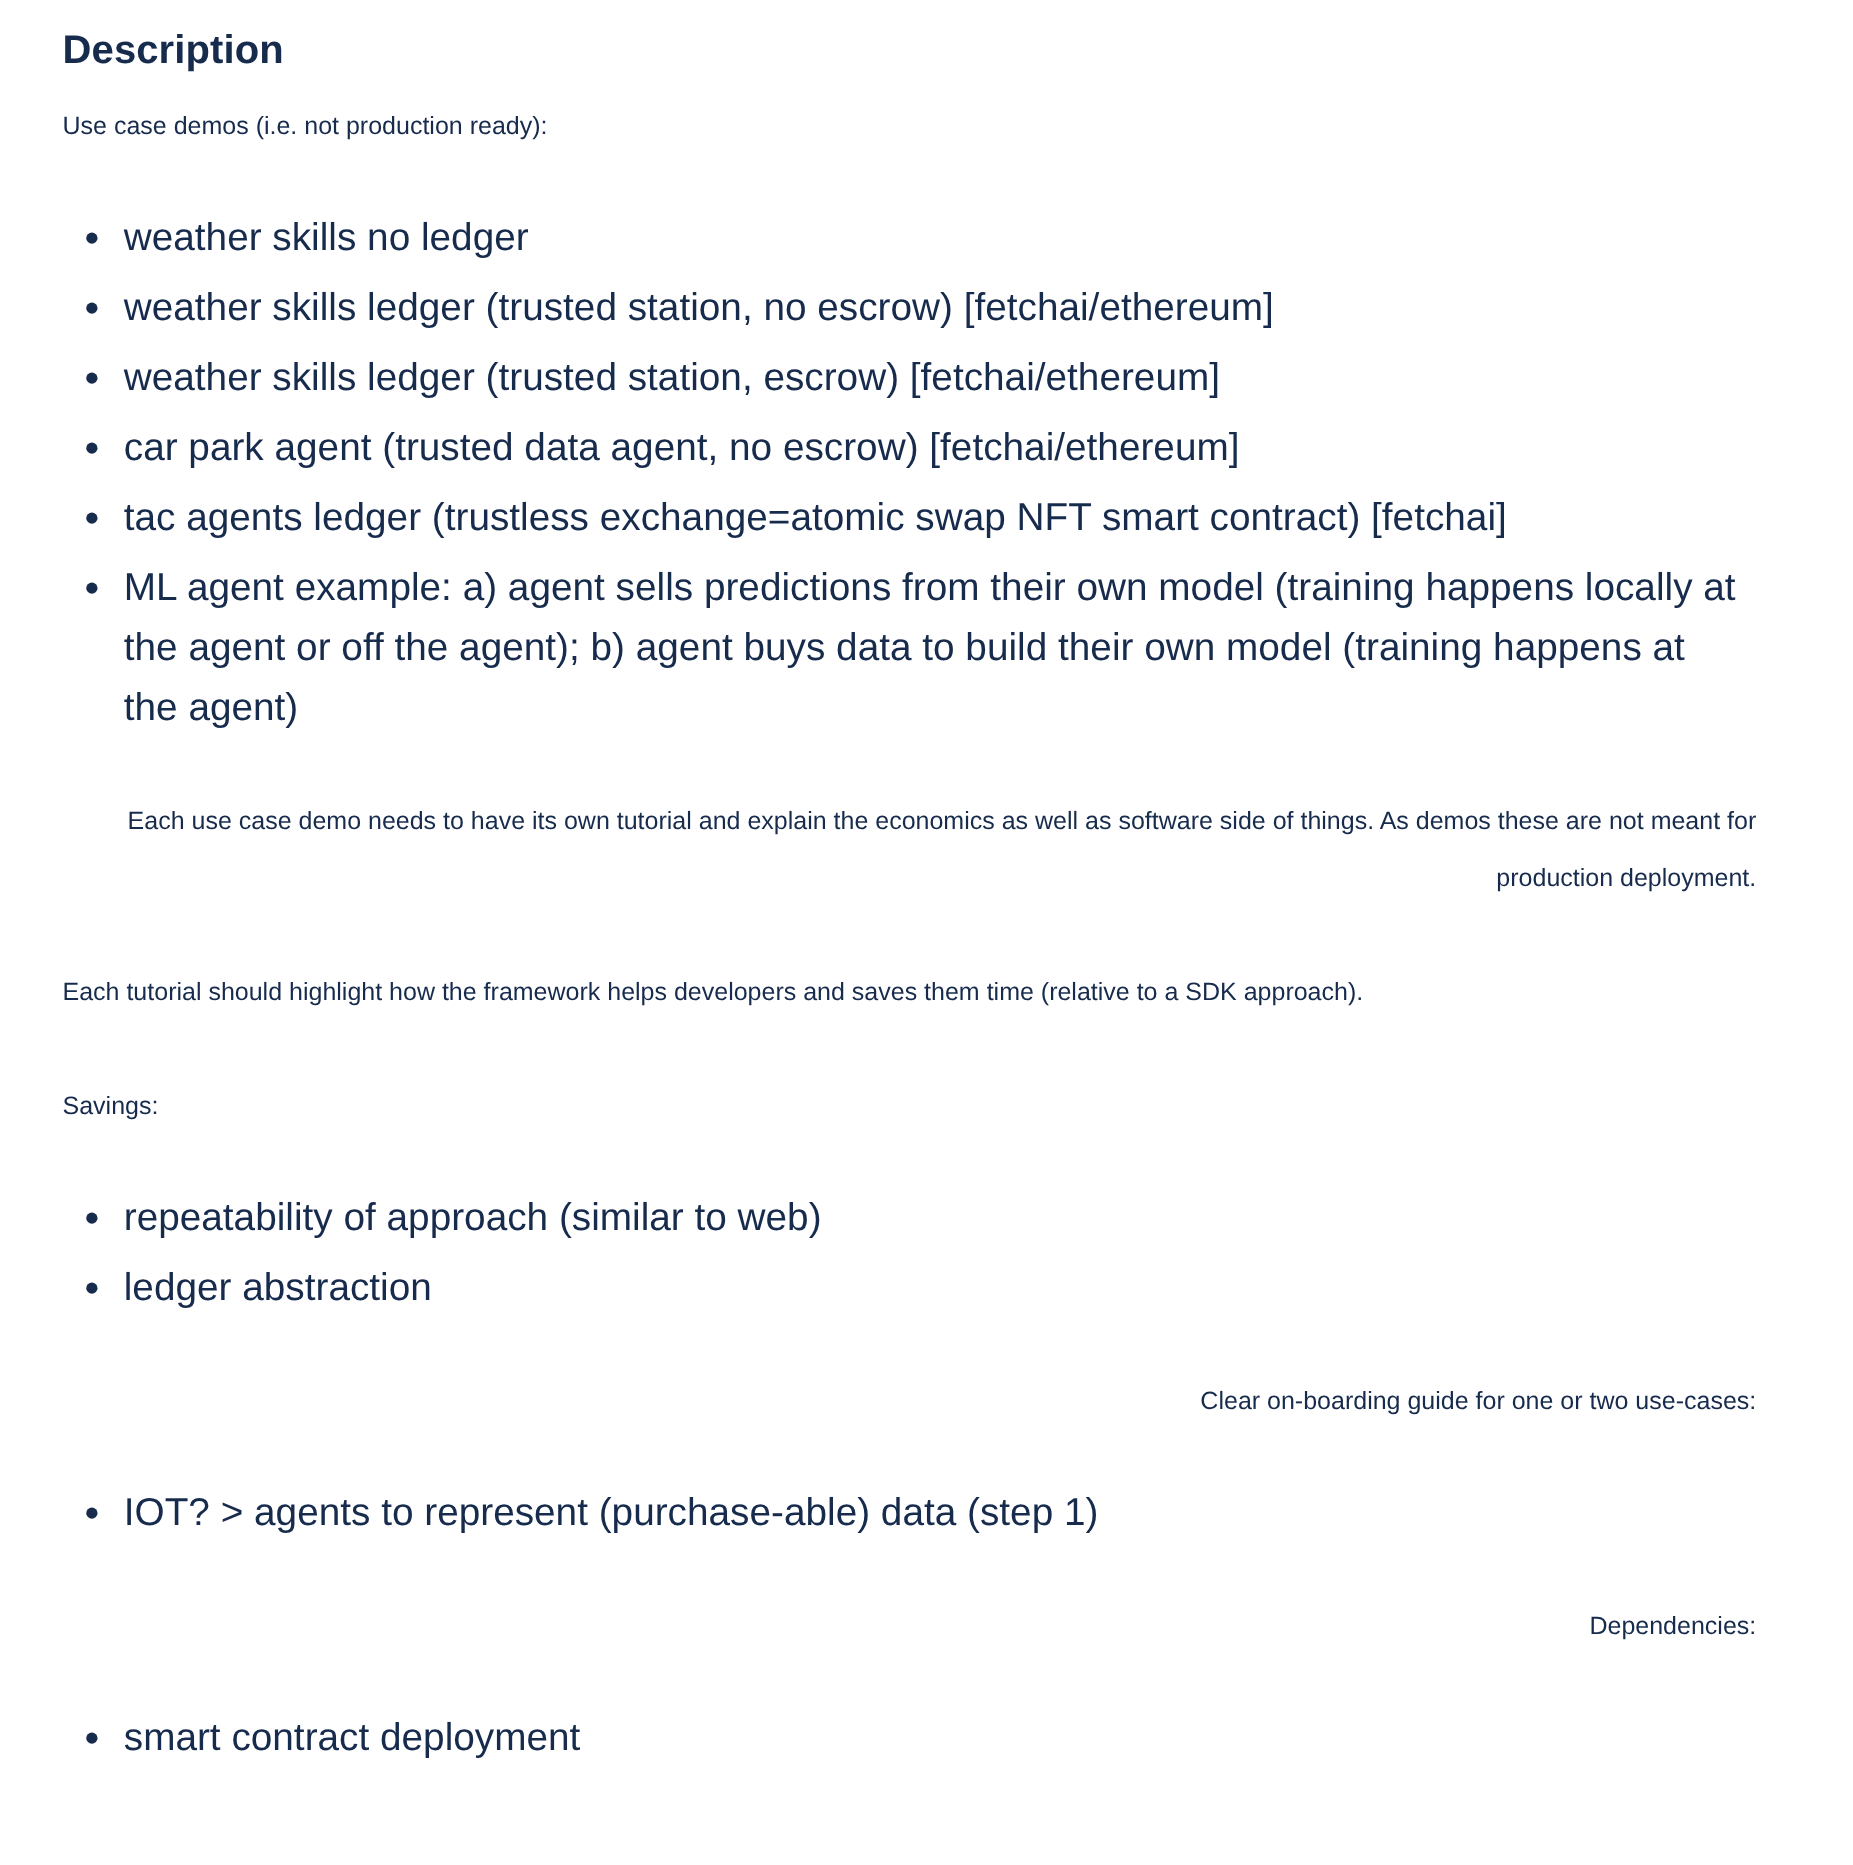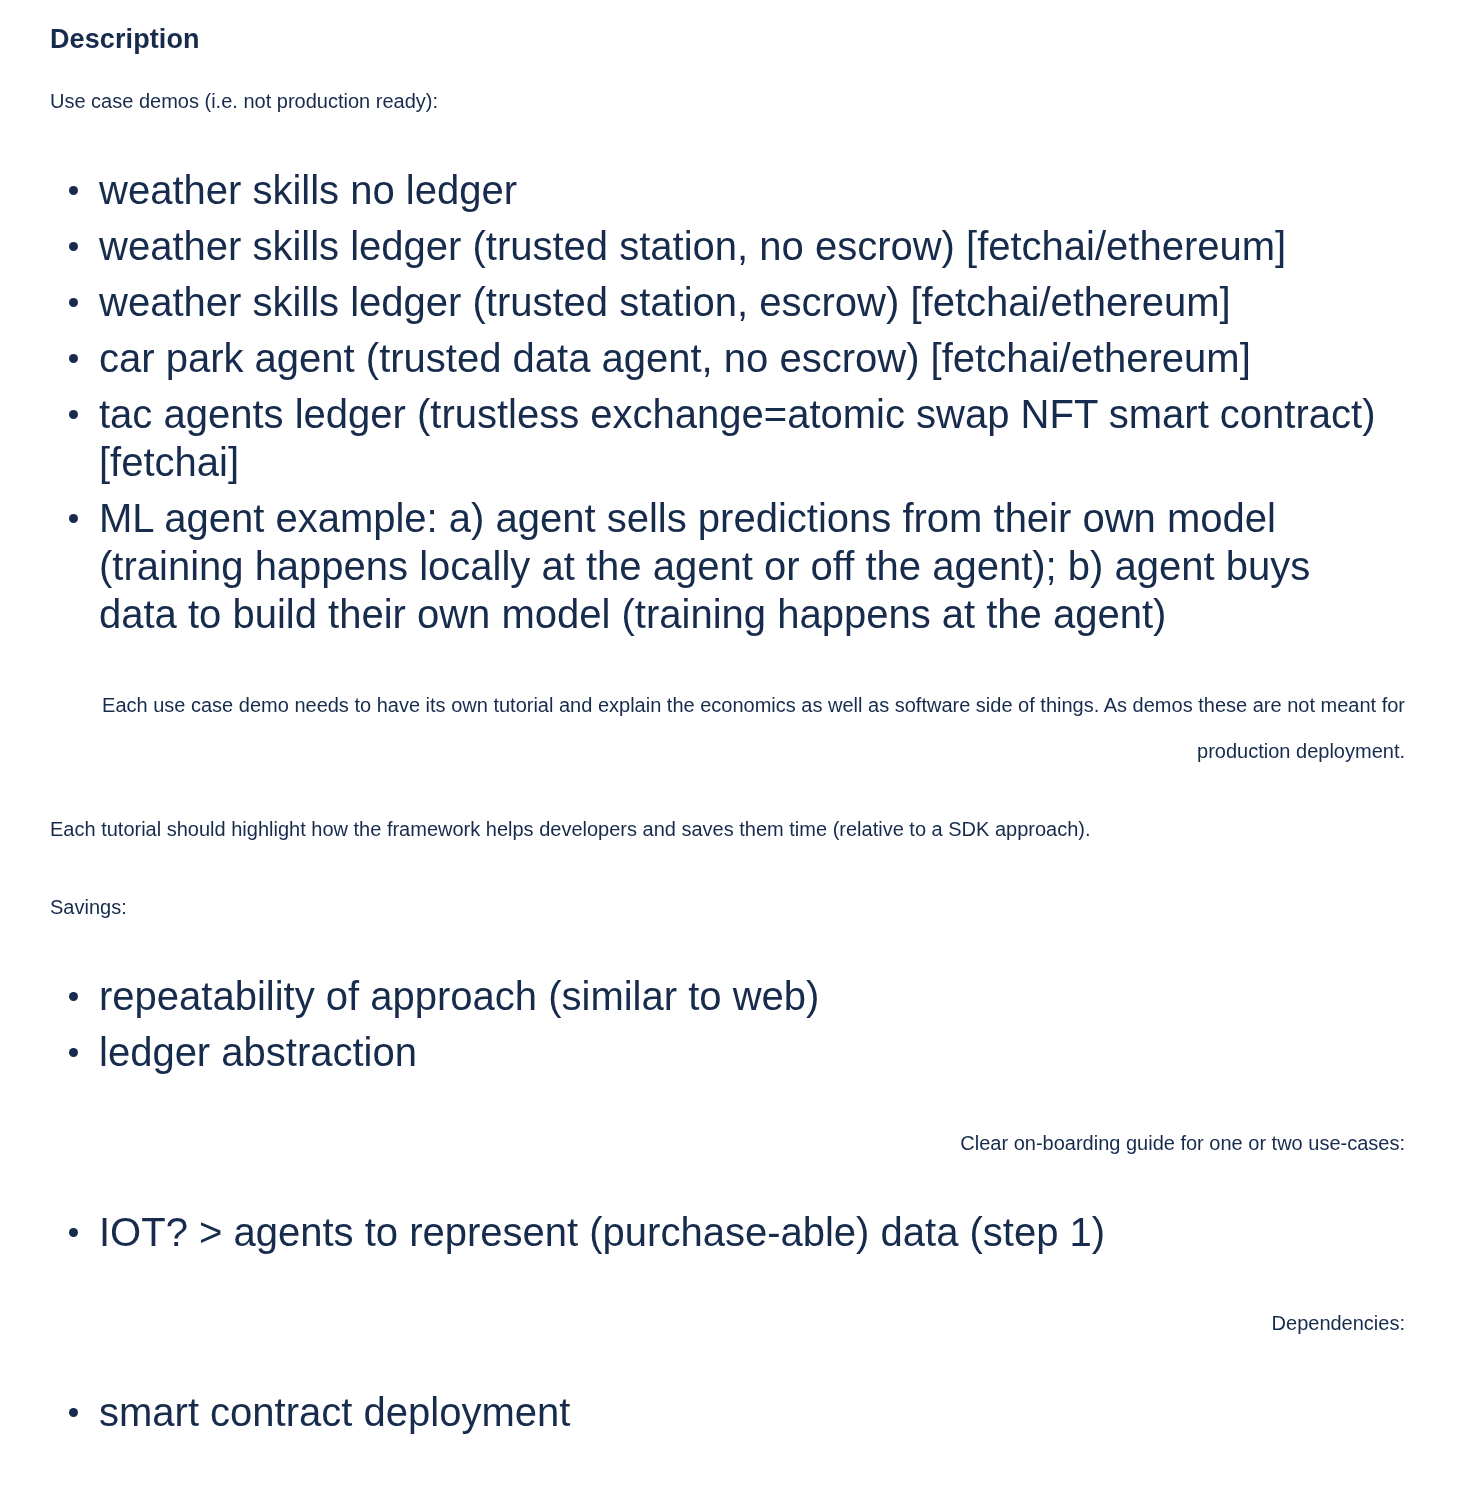--- a/index.html
+++ b/index.html
@@ -17,39 +17,39 @@
 
   .doc {
     box-sizing: border-box;
     width: 1482px;
     min-height: 1492px;
     padding: 22px 60px 0 50px;
     background: #ffffff;
   }
 
   .section-heading {
-    font-size: 27px;
+    font-size: 32px;
     line-height: 34px;
     font-weight: 700;
     color: #172b4d;
     margin: 0 0 22px 0;
     letter-spacing: 0.1px;
   }
 
   .para {
     font-size: 20px;
     line-height: 46px;
     font-weight: 400;
     color: #172b4d;
     margin: 0;
     max-width: 1355px;
   }
 
   .para + .para {
-    margin-top: 32px;
+    margin-top: 45px;
   }
 
   .bullet-list {
     list-style: none;
     margin: 0;
     padding: 0;
     max-width: 1345px;
   }
 
   .spacer-before-list {
@@ -57,21 +57,21 @@
   }
 
   .spacer-after-list {
     margin-top: 44px;
     text-align: right;
   }
 
   .bullet-item {
     position: relative;
     padding-left: 49px;
-    font-size: 40px;
+    font-size: 31px;
     line-height: 48px;
     color: #172b4d;
   }
 
   .bullet-item + .bullet-item {
     margin-top: 8px;
   }
 
   .bullet-dot {
     position: absolute;

